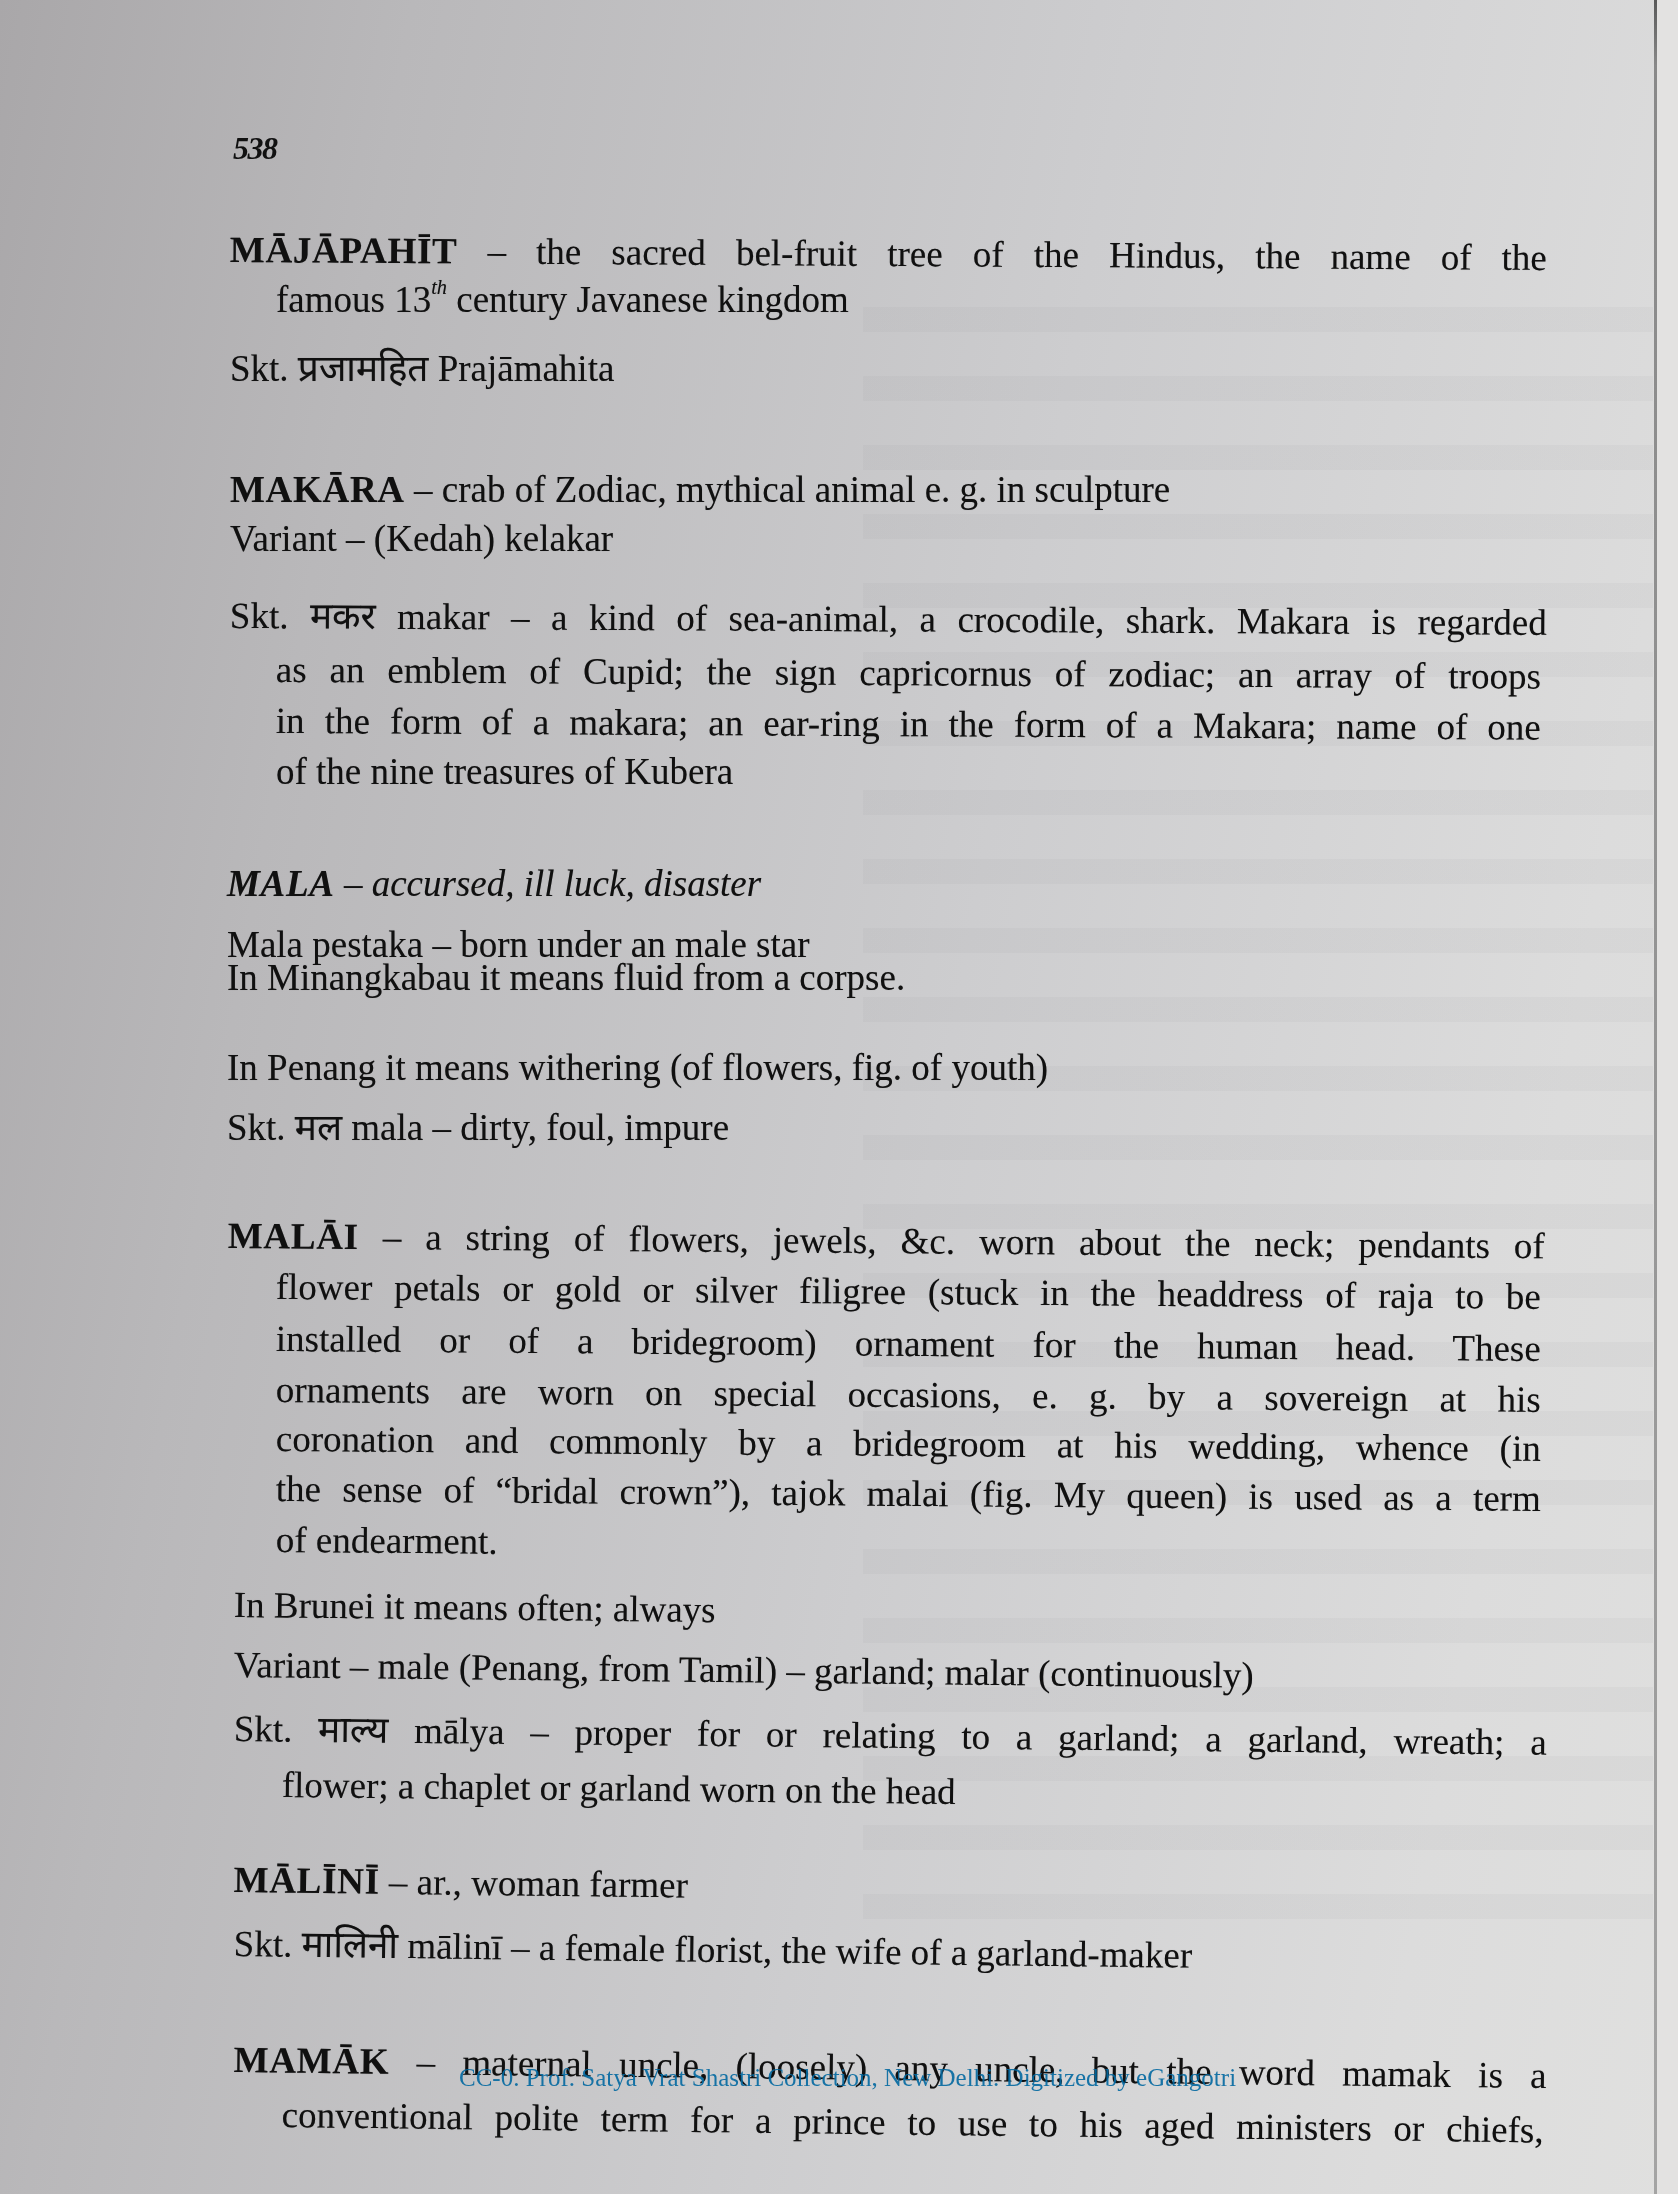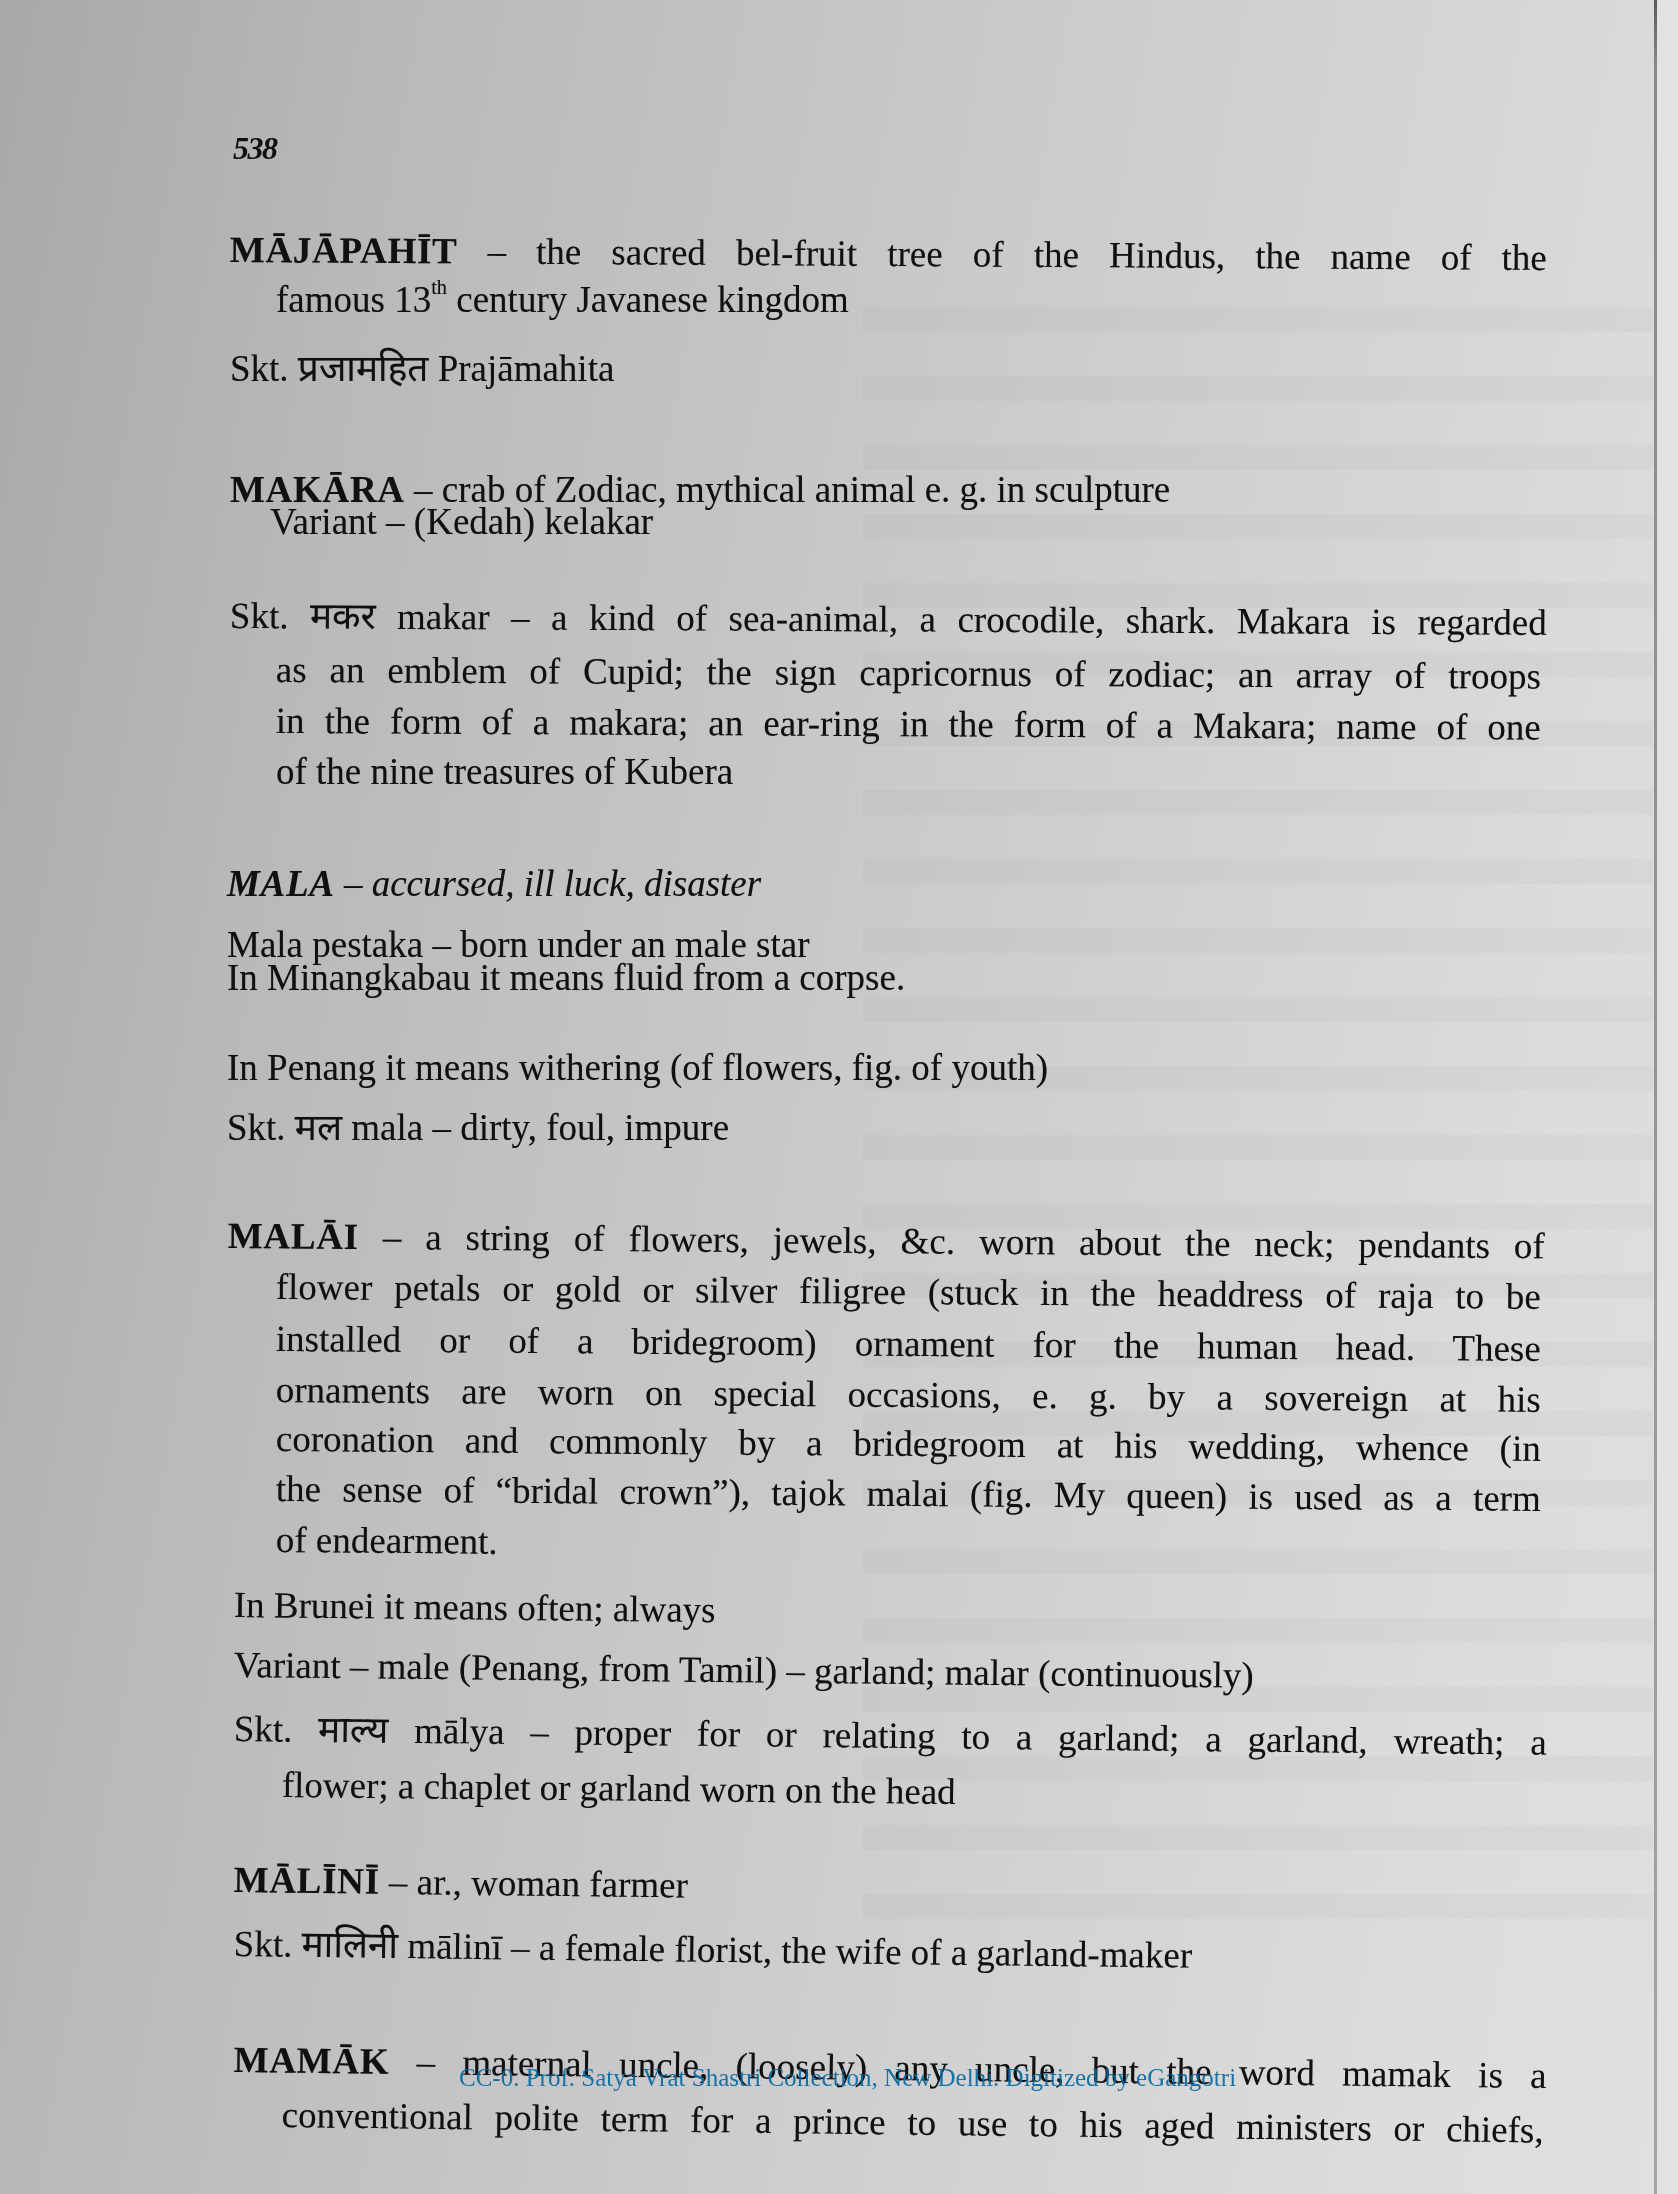--- a/index.html
+++ b/index.html
@@ -41,21 +41,21 @@
   .line.indent { left: 276px; }
   .line.flush { left: 230px; }
   .hw { font-weight: bold; letter-spacing: 0.7px; }
   .justify { text-align: justify; text-align-last: justify; width: 1265px; }
   .justify.flushw { width: 1317px; }
   .watermark {
     position: absolute; left: 459px; top: 2064px;
     font-family: "Liberation Serif", serif; font-size: 25px; color: #0369a1;
     opacity: 0.9; white-space: nowrap;
   }
-  sup { font-size: 0.55em; vertical-align: 0.9em; line-height: 0; }
+  sup { font-size: 0.55em; vertical-align: 0.9em; line-height: 0; font-style: italic; }
 </style>
 </head>
 <body>
 
 <div class="beyond-edge"></div>
 <div class="page-edge"></div>
 <div class="ghost"></div>
 
 <div class="page-number">538</div>
 
@@ -65,21 +65,21 @@
     <span class="hw">MĀJĀPAHĪT</span><span> – the sacred bel-fruit tree of the Hindus, the name of the</span>
   </div>
   <div class="line indent" style="top:278px;">
     <span>famous 13</span><sup>th</sup><span> century Javanese kingdom</span>
   </div>
   <div class="line flush" style="top:347px;">Skt. प्रजामहित  Prajāmahita</div>
 
   <div class="line flush" style="top:468px;">
     <span class="hw">MAKĀRA</span><span> – crab of Zodiac, mythical animal e. g. in sculpture</span>
   </div>
-  <div class="line flush" style="top:500px;margin-left:40px;">Variant – (Kedah) kelakar</div>
+  <div class="line flush" style="top:517px;">Variant – (Kedah) kelakar</div>
   <div class="line flush justify flushw" style="top:594px; transform:rotate(0.3deg); transform-origin:0 0;">Skt. मकर makar – a kind of sea-animal, a crocodile, shark. Makara is regarded</div>
   <div class="line indent justify" style="top:648px; transform:rotate(0.3deg); transform-origin:0 0;">as an emblem of Cupid; the sign capricornus of zodiac; an array of troops</div>
   <div class="line indent justify" style="top:699px; transform:rotate(0.3deg); transform-origin:0 0;">in the form of a makara; an ear-ring in the form of a Makara; name of one</div>
   <div class="line indent" style="top:750px;">of the nine treasures of Kubera</div>
 
   <div class="line flush" style="top:862px; left:227px;font-style:italic;">
     <span class="hw">MALA</span><span> – accursed, ill luck, disaster</span>
   </div>
   <div class="line flush" style="top:923px; left:227px;">Mala pestaka – born under an male star</div>
   <div class="line flush" style="top:956px; left:227px;">In Minangkabau it means fluid from a corpse.</div>

